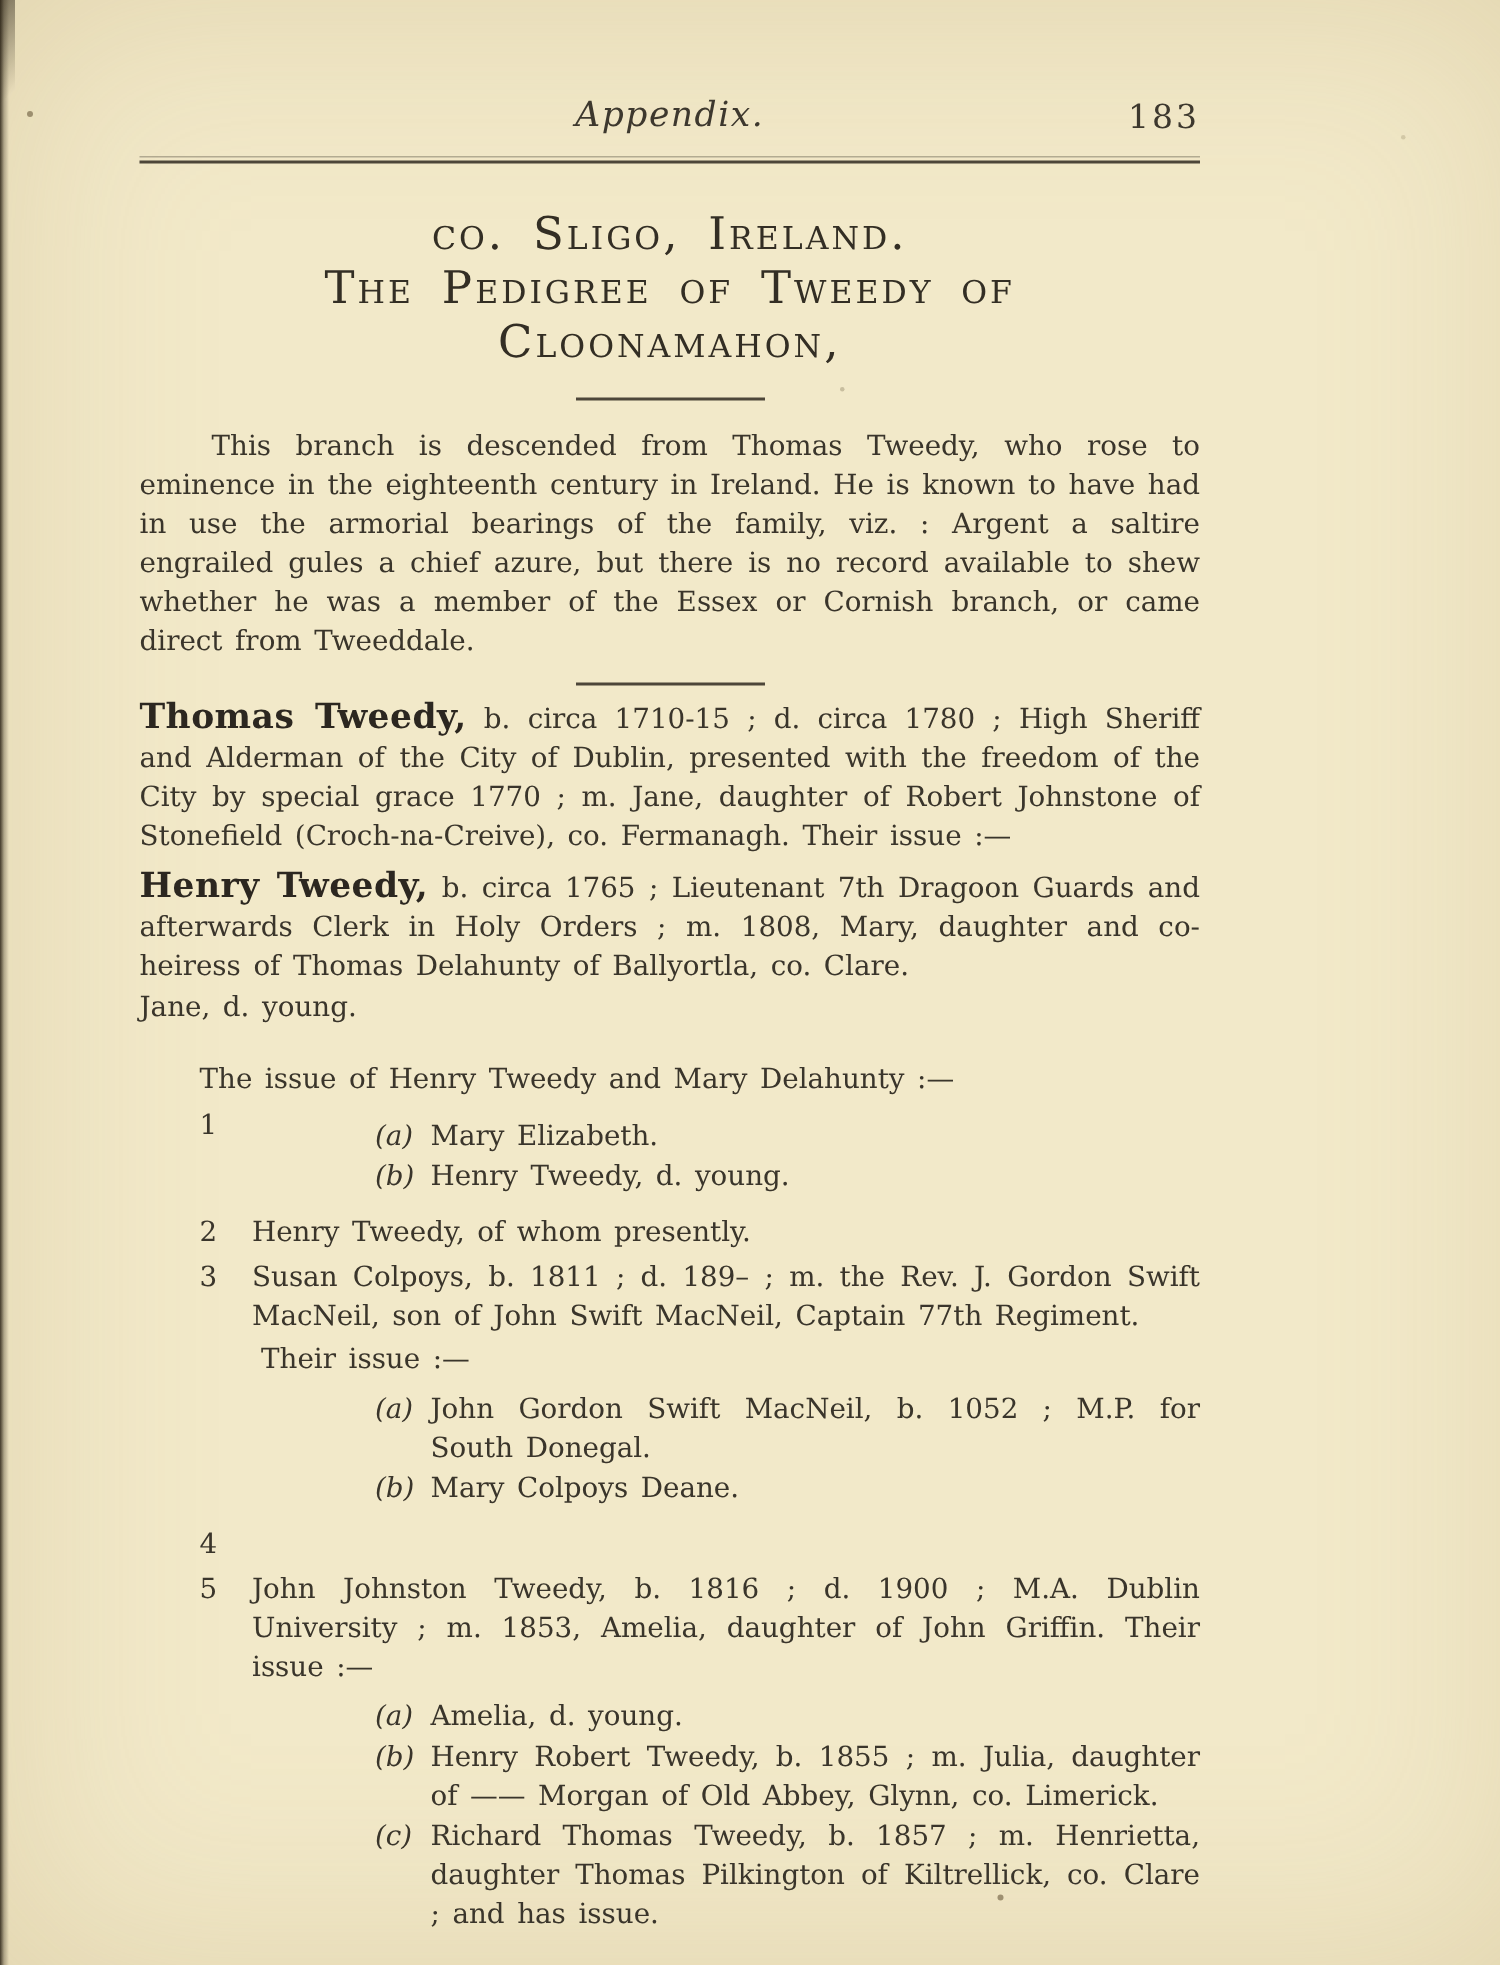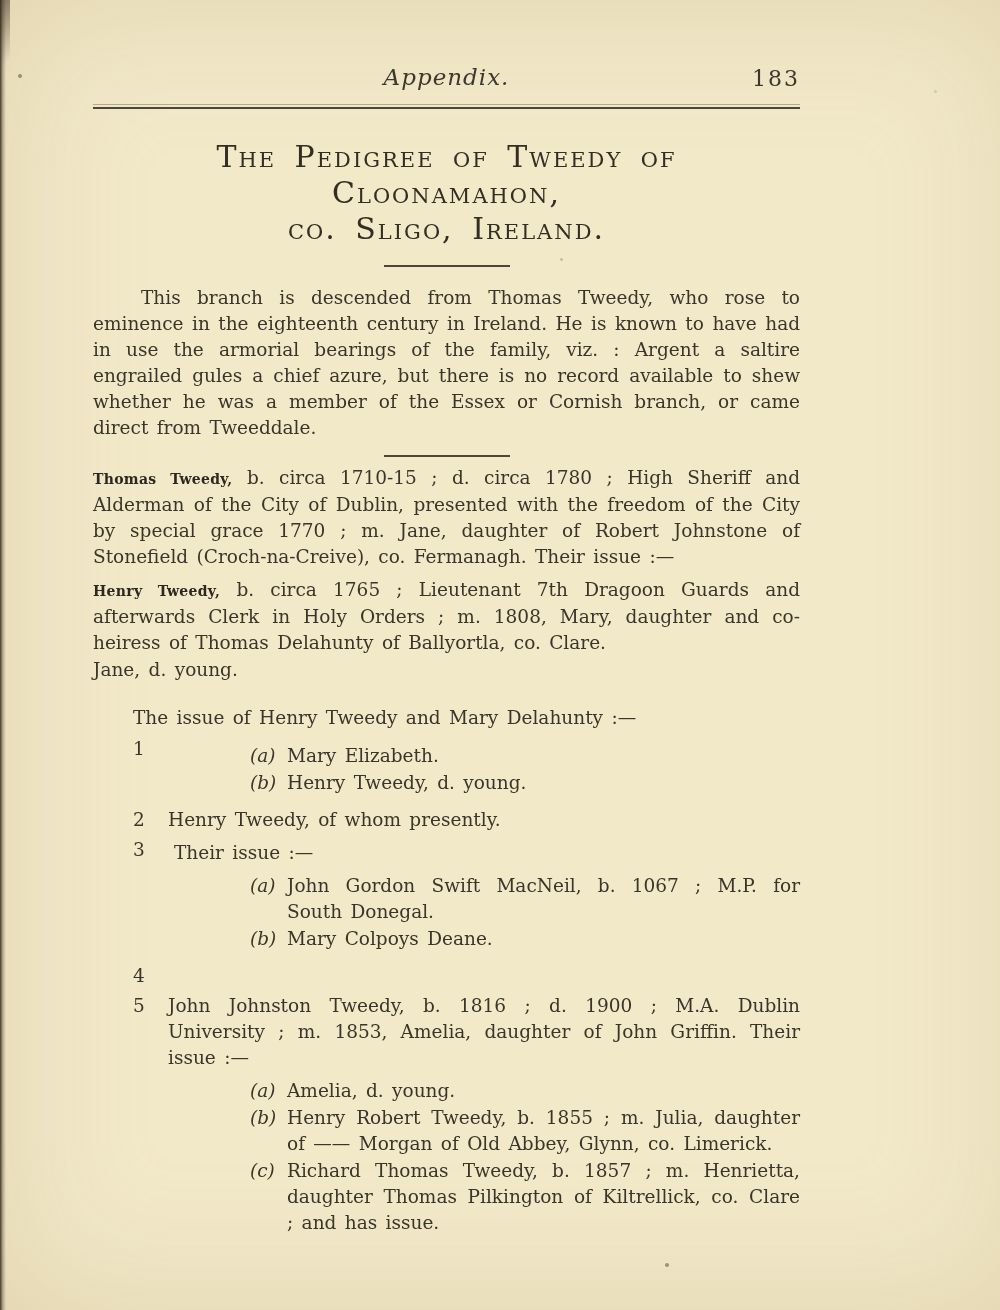--- a/index.html
+++ b/index.html
@@ -54,21 +54,21 @@
     letter-spacing:2px; word-spacing:7px;
   }
   .short-divider { width:126px; height:2px; background:#4d4639; margin:18px auto 0 auto; }
 
   
   .body-text { font-size:18.5px; line-height:26px; word-spacing:2.5px; }
   .intro-paragraph { margin-top:18px; text-align:justify; text-indent:48px; }
   .divider-2 { margin-top:14px; margin-bottom:4px; }
 
   .entry-paragraph { text-align:justify; margin-top:8px; }
-  .entry-lead { font-weight:bold; font-size:14px; letter-spacing:0.3px; color:#2c2720; }
+  .entry-lead { font-weight:bold; font-size:23px; letter-spacing:0.3px; color:#2c2720; }
   .plain-line { margin-top:1px; }
   .issue-heading { margin-top:22px; padding-left:40px; }
 
   
   .issue-list { margin-top:5px; }
   .issue-item { display:flex; padding-left:40px; margin-top:4px; }
   .issue-item .item-num { width:35px; flex:none; }
   .issue-item .item-body { flex:1; min-width:0; }
   .item-text { text-align:justify; }
   .item-issue-line { margin-top:3px; padding-left:6px; }
@@ -94,22 +94,22 @@
 
   <div class="content">
 
     <div class="header">
       <div class="running-title">Appendix.</div>
       <div class="page-number">183</div>
     </div>
     <div class="header-rule"></div>
 
     <div class="doc-title">
+      <div class="line">co. Sligo, Ireland.</div>
       <div class="line">The Pedigree of Tweedy of Cloonamahon,</div>
-      <div class="line">co. Sligo, Ireland.</div>
     </div>
     <div class="short-divider"></div>
 
     <div class="body-text">
       <p class="intro-paragraph" style="margin:18px 0 0 0;">This branch is descended from Thomas Tweedy, who rose to eminence in the eighteenth century in Ireland. He is known to have had in use the armorial bearings of the family, viz. : Argent a saltire engrailed gules a chief azure, but there is no record available to shew whether he was a member of the Essex or Cornish branch, or came direct from Tweeddale.</p>
 
       <div class="short-divider divider-2"></div>
 
       <p class="entry-paragraph" style="margin:8px 0 0 0;"><span class="entry-lead">Thomas Tweedy,</span> <span>b. circa 1710-15 ; d. circa 1780 ; High Sheriff and Alderman of the City of Dublin, presented with the freedom of the City by special grace 1770 ; m. Jane, daughter of Robert Johnstone of Stonefield (Croch-na-Creive), co. Fermanagh. Their issue :—</span></p>
 
@@ -140,25 +140,26 @@
         <div class="issue-item">
           <div class="item-num">2</div>
           <div class="item-body">
             <div class="item-text" style="text-align:left;">Henry Tweedy, of whom presently.</div>
           </div>
         </div>
 
         <div class="issue-item">
           <div class="item-num">3</div>
           <div class="item-body">
+            <div class="item-text">Susan Colpoys, b. 1811 ; d. 189– ; m. the Rev. J. Gordon Swift MacNeil, son of John Swift MacNeil, Captain 77th Regiment.</div>
             <div class="item-issue-line">Their issue :—</div>
             <div class="sub-list">
               <div class="sub-item">
                 <div class="sub-letter">(a)</div>
-                <div class="sub-text">John Gordon Swift MacNeil, b. 1067 ; M.P. for South Donegal.</div>
+                <div class="sub-text">John Gordon Swift MacNeil, b. 1052 ; M.P. for South Donegal.</div>
               </div>
               <div class="sub-item">
                 <div class="sub-letter">(b)</div>
                 <div class="sub-text">Mary Colpoys Deane.</div>
               </div>
             </div>
           </div>
         </div>
 
         <div class="issue-item">

